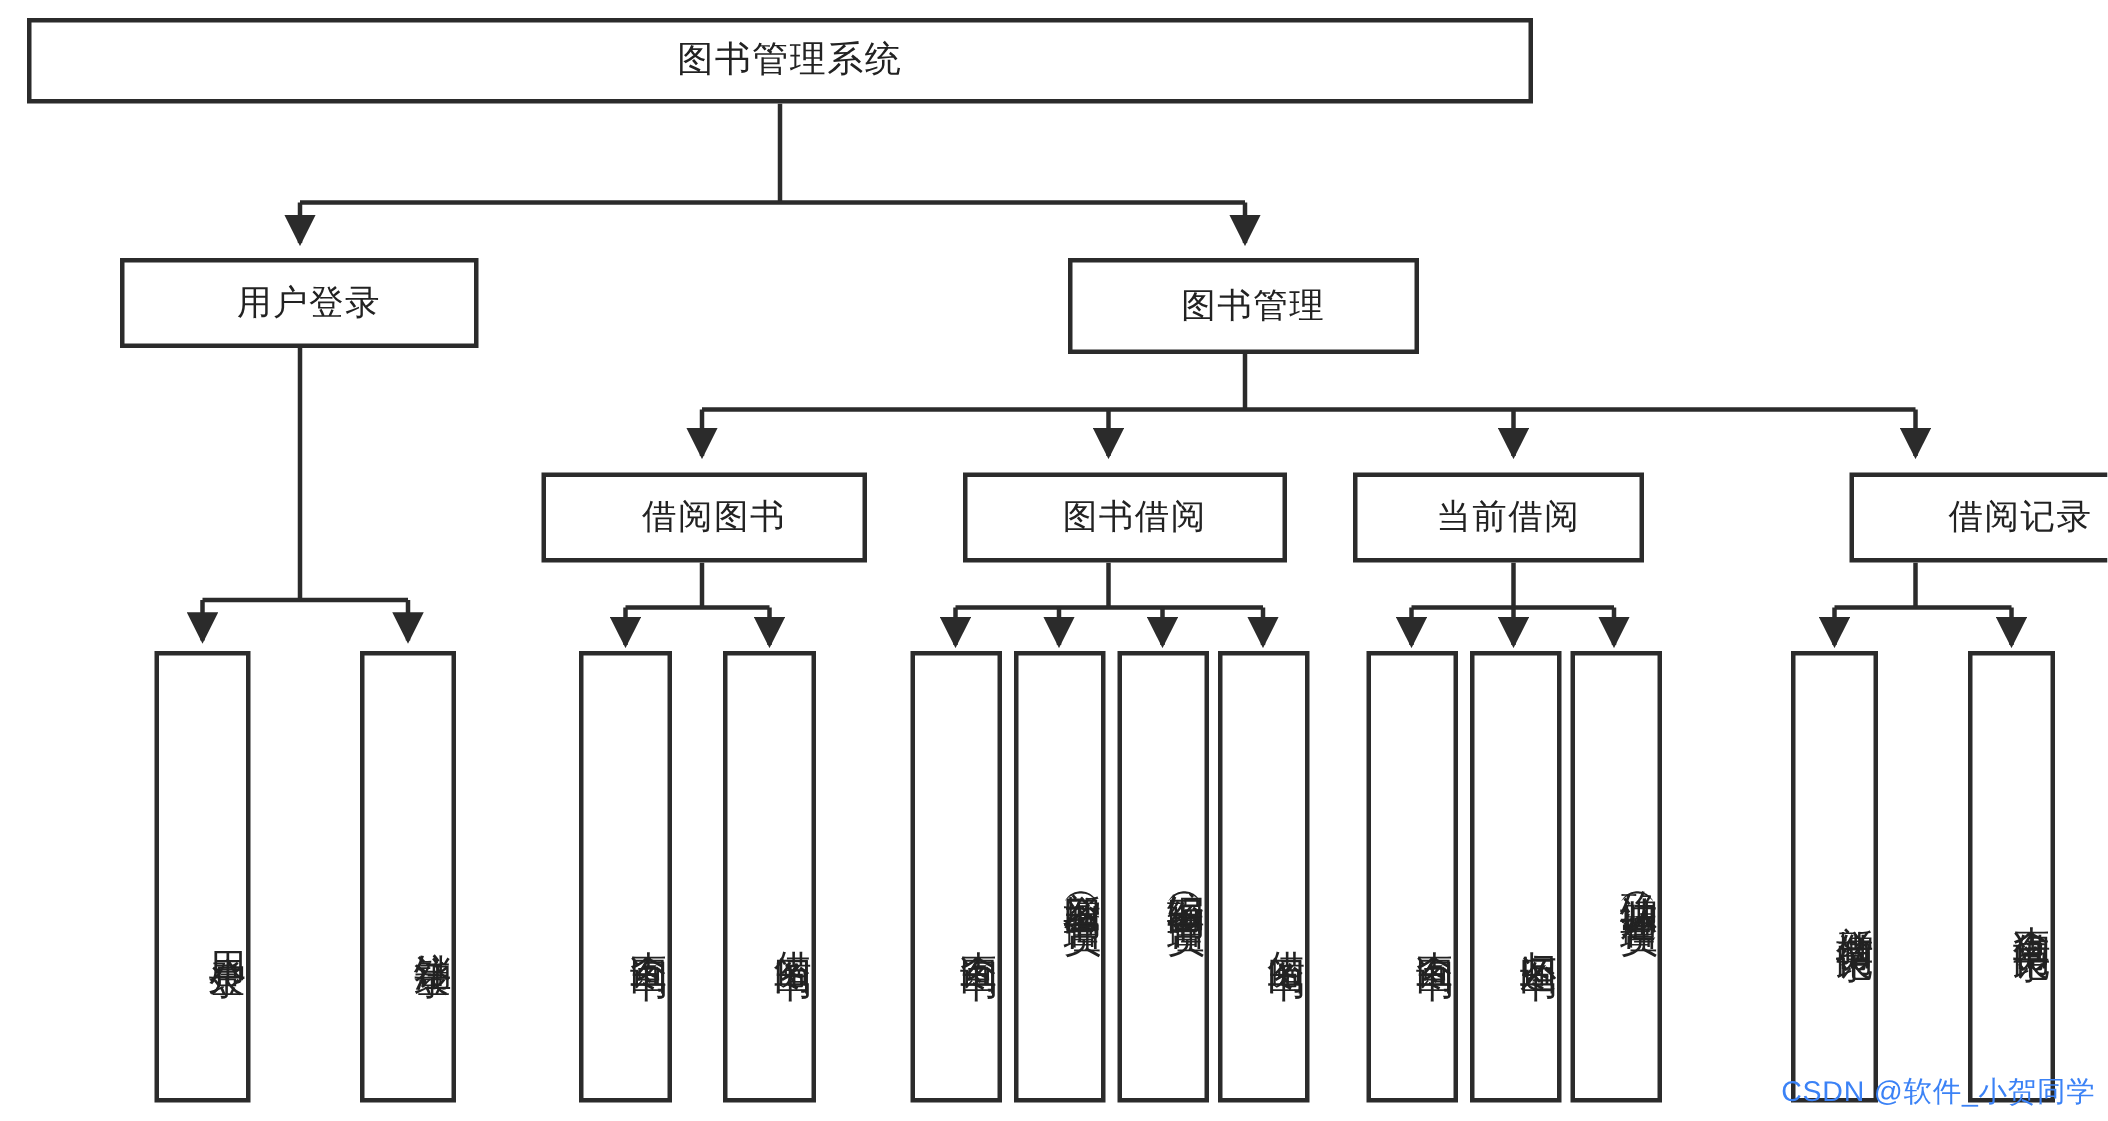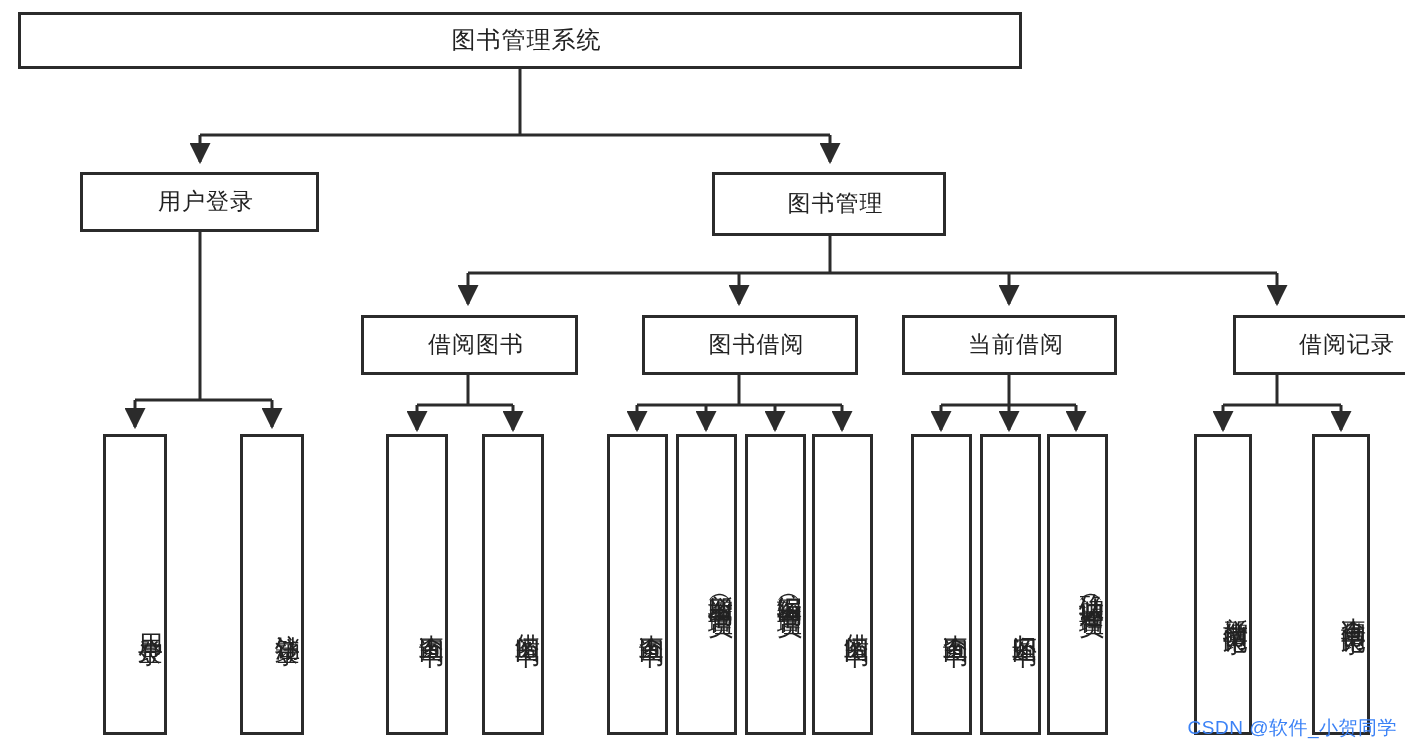--- a/index.html
+++ b/index.html
@@ -137,21 +137,21 @@
   </div>
 
   <div class="node horizontal" style="left:361px; top:315px; width:217px; height:60px;">
     <span>借阅图书</span>
   </div>
 
   <div class="node horizontal" style="left:632px; top:315px; width:216px; height:60px;margin-left:10px;">
     <span>图书借阅</span>
   </div>
 
-  <div class="node horizontal" style="left:902px; top:315px; width:215px; height:60px;font-family:Liberation Serif, serif;">
+  <div class="node horizontal" style="left:902px; top:315px; width:194px; height:60px;font-family:Liberation Serif, serif;">
     <span>当前借阅</span>
   </div>
 
   <div class="node horizontal" style="left:1233px; top:315px; width:215px; height:60px;">
     <span>借阅记录</span>
   </div>
 
   <div class="node vertical" style="left:103px; top:434px; width:64px; height:301px; padding-top:70px;">
     <span>用户登录</span>
   </div>

